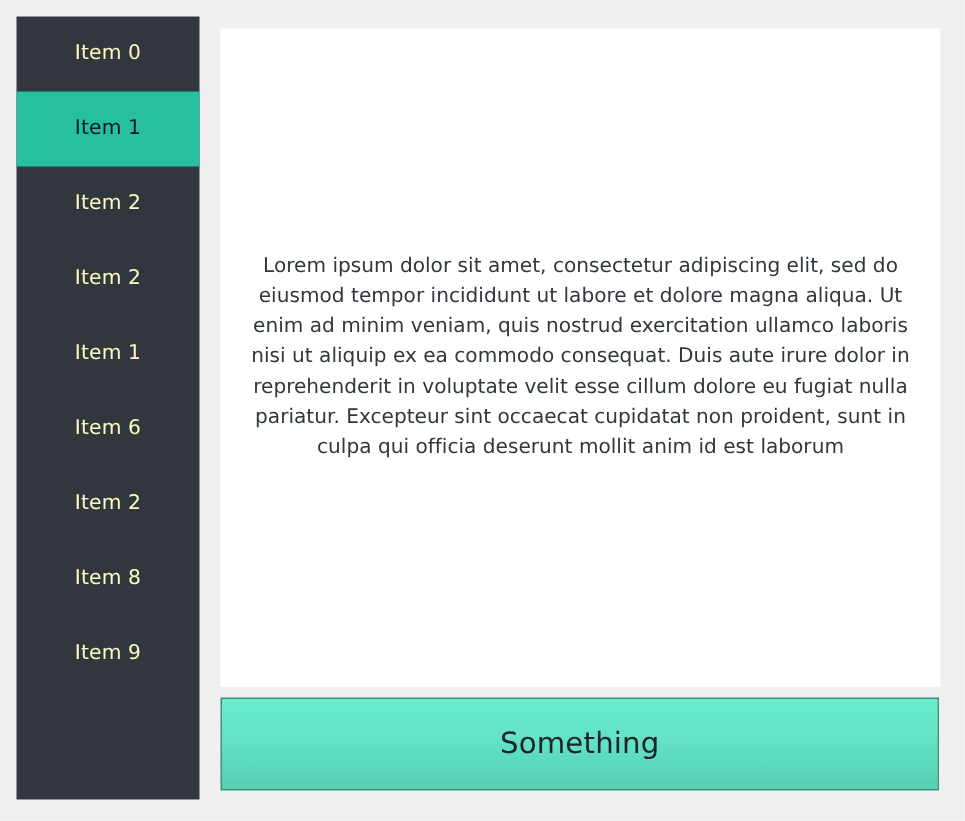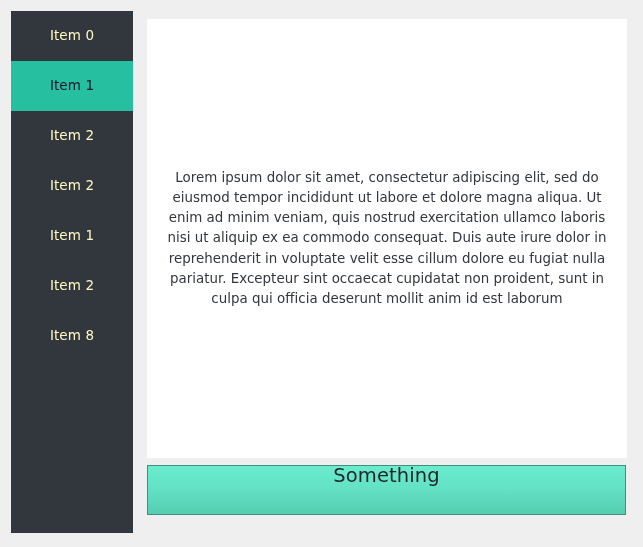--- a/index.html
+++ b/index.html
@@ -80,26 +80,26 @@
     line-height: 1.51;
     letter-spacing: 0.01px;
   }
 
   
   #action-button {
     position: absolute;
     left: 147px;
     top: 465px;
     width: 479px;
-    height: 50px;
+    height: 62px;
     box-sizing: border-box;
     border: 1px solid #3f8f7c;
     background: linear-gradient(to bottom, #6becce 0%, #63e2c6 45%, #55ceb1 100%);
     display: flex;
-    align-items: flex-start;
+    align-items: center;
     justify-content: center;
     cursor: pointer;
     padding: 0;
     font-family: "DejaVu Sans", sans-serif;
   }
 
   #action-button-label {
     color: #1f2428;
     font-size: 19.5px;
     line-height: 1;
@@ -123,24 +123,30 @@
       <div class="sidebar-item">
         <span>Item 2</span>
       </div>
       <div class="sidebar-item">
         <span>Item 2</span>
       </div>
       <div class="sidebar-item">
         <span>Item 1</span>
       </div>
       <div class="sidebar-item">
+        <span>Item 6</span>
+      </div>
+      <div class="sidebar-item">
         <span>Item 2</span>
       </div>
       <div class="sidebar-item">
         <span>Item 8</span>
+      </div>
+      <div class="sidebar-item">
+        <span>Item 9</span>
       </div>
     </div>
 
   <div id="content-panel">
     <p id="content-paragraph">Lorem ipsum dolor sit amet, consectetur adipiscing elit, sed do eiusmod tempor incididunt ut labore et dolore magna aliqua. Ut enim ad minim veniam, quis nostrud exercitation ullamco laboris nisi ut aliquip ex ea commodo consequat. Duis aute irure dolor in reprehenderit in voluptate velit esse cillum dolore eu fugiat nulla pariatur. Excepteur sint occaecat cupidatat non proident, sunt in culpa qui officia deserunt mollit anim id est laborum</p>
   </div>
 
   <button id="action-button">
     <span id="action-button-label">Something</span>
   </button>

